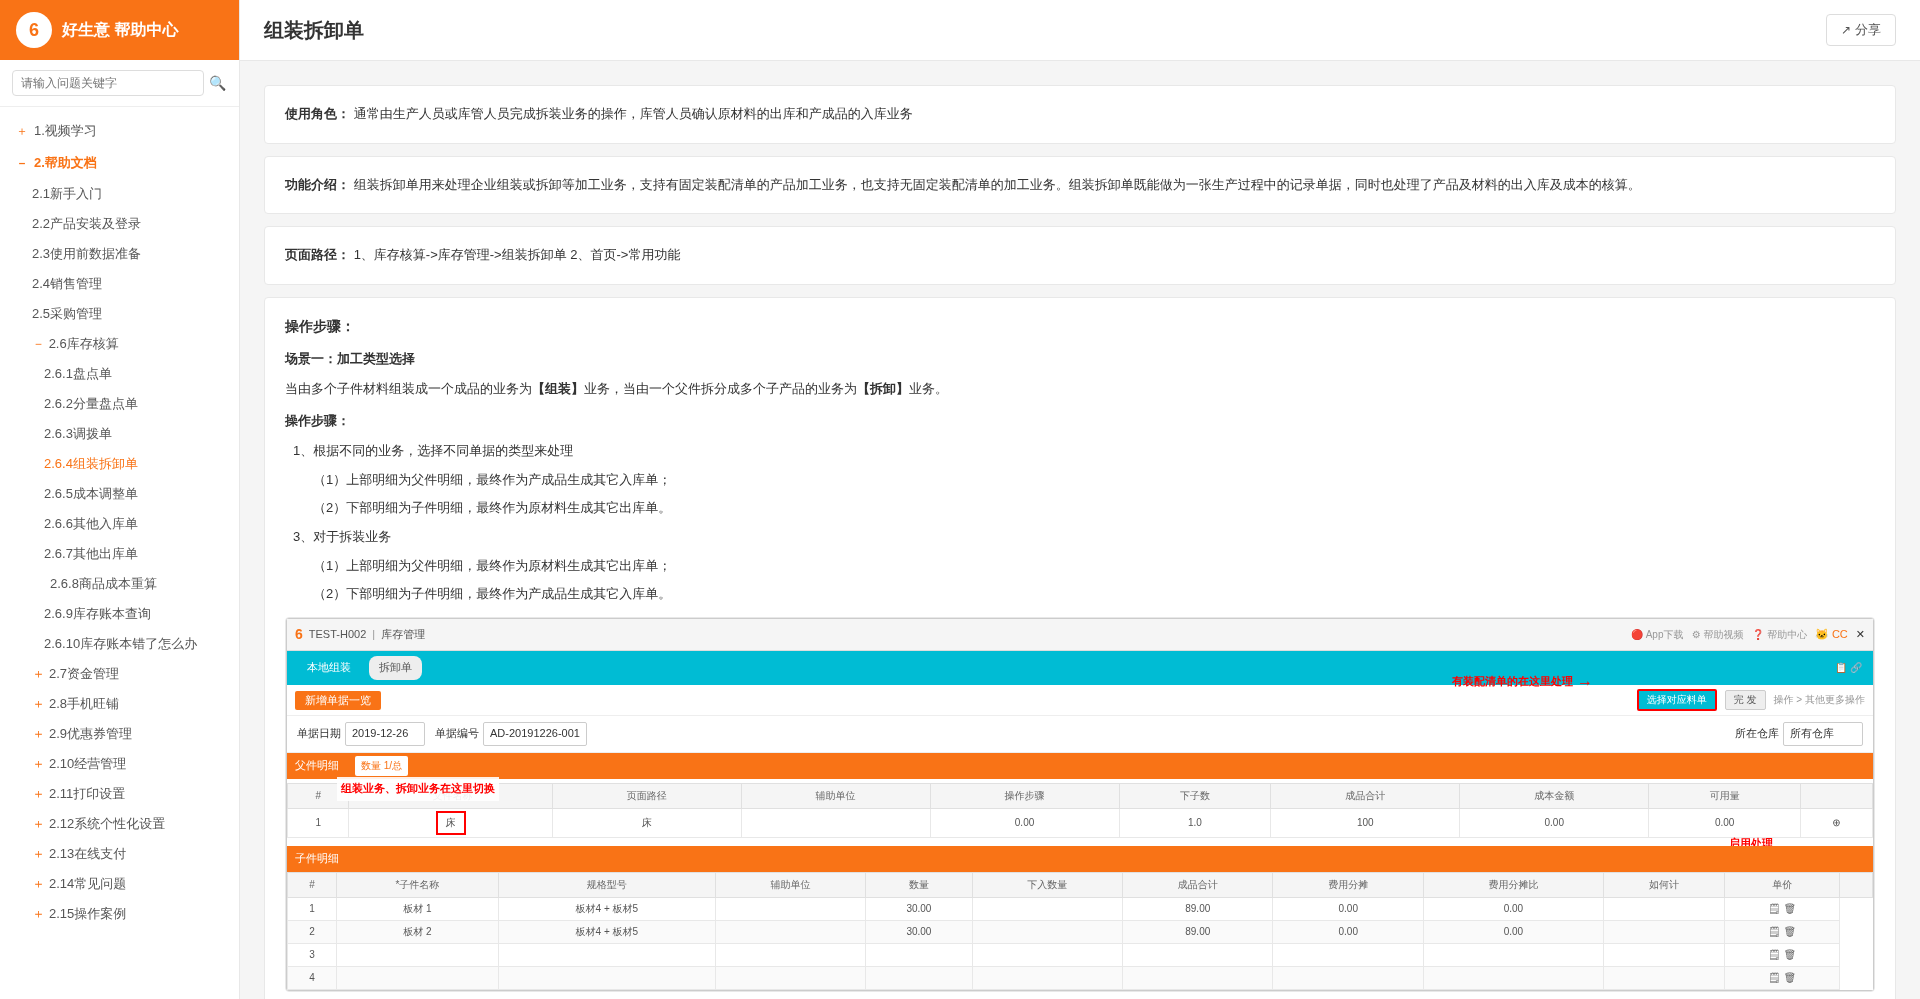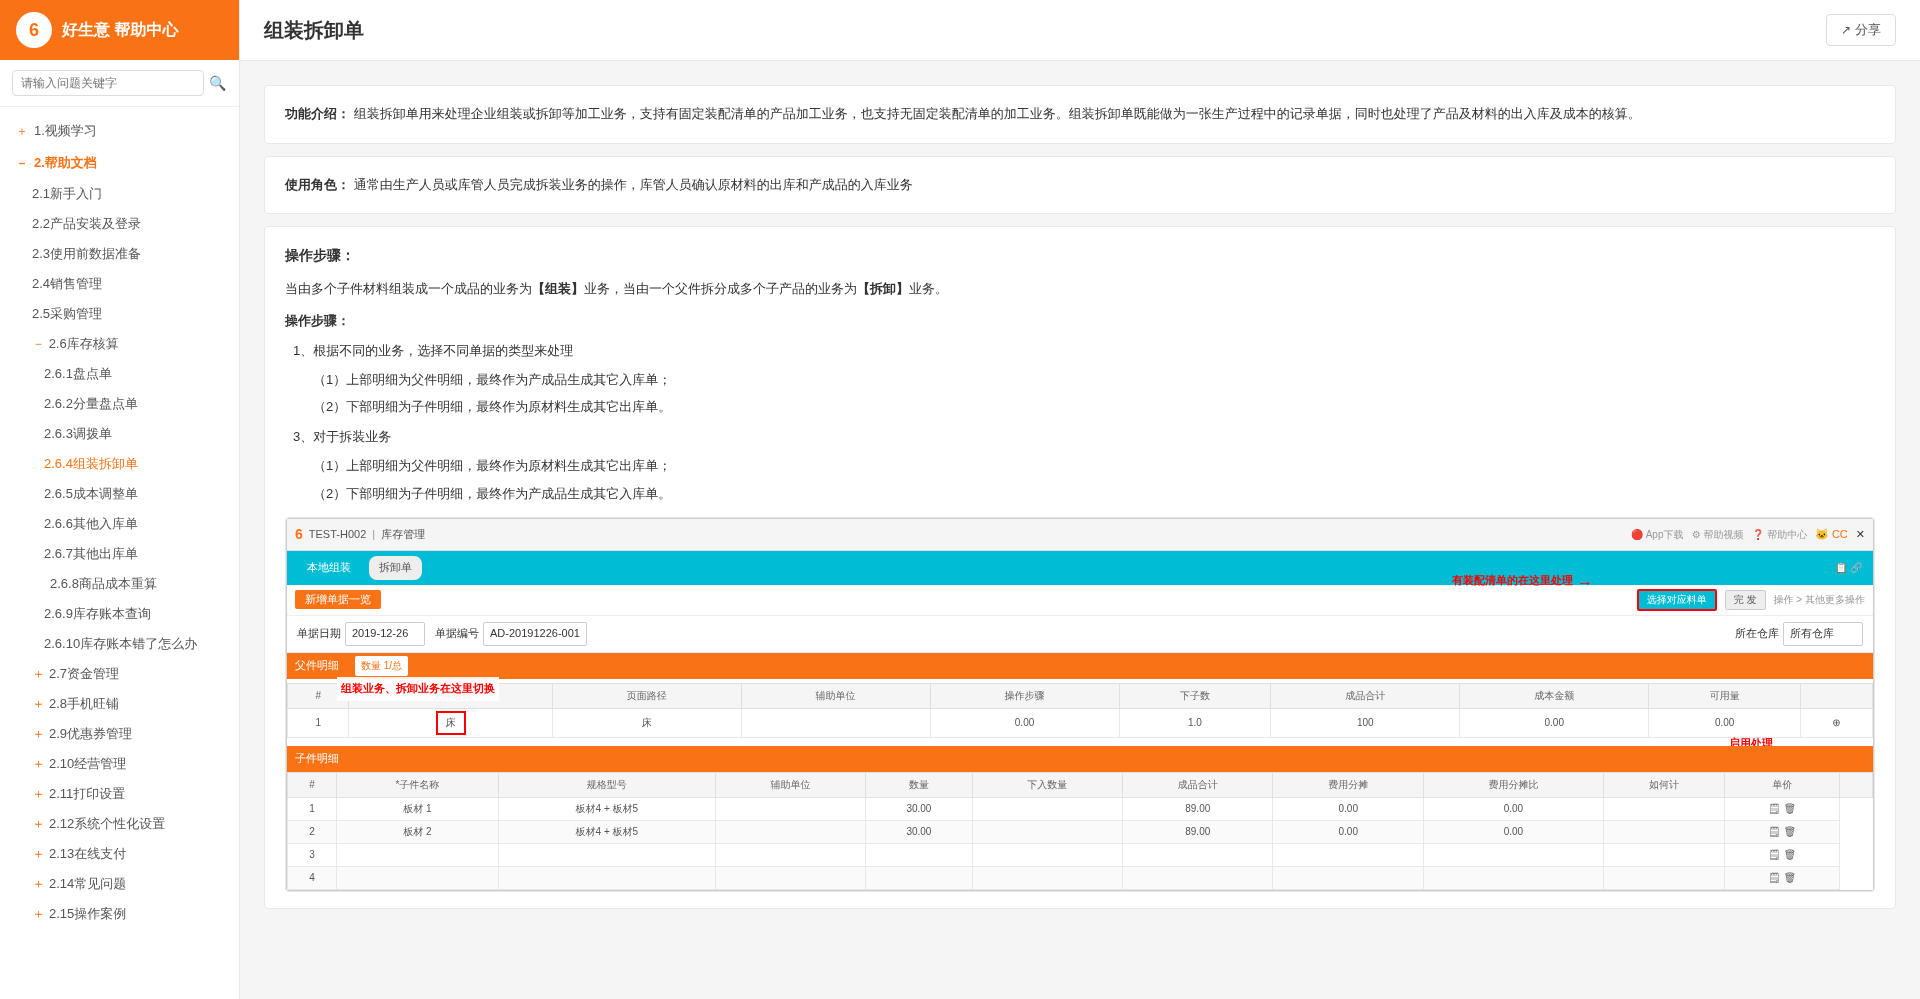--- a/index.html
+++ b/index.html
@@ -389,36 +389,45 @@
     <h1 class="page-title">组装拆卸单</h1>
     <button class="share-btn">
       <span style="font-size:12px;">↗</span>
       <span>分享</span>
     </button>
   </div>
   <div class="content-area">
 
     <div class="content-card">
       <span class="content-text">
+        <strong>使用角色：</strong>
+        <span>通常由生产人员或库管人员完成拆装业务的操作，库管人员确认原材料的出库和产成品的入库业务</span>
+      </span>
+    </div>
+
+    <div class="content-card">
+      <span class="content-text">
         <strong>功能介绍：</strong>
         <span>组装拆卸单用来处理企业组装或拆卸等加工业务，支持有固定装配清单的产品加工业务，也支持无固定装配清单的加工业务。组装拆卸单既能做为一张生产过程中的记录单据，同时也处理了产品及材料的出入库及成本的核算。</span>
       </span>
     </div>
 
     <div class="content-card">
       <span class="content-text">
-        <strong>使用角色：</strong>
-        <span>通常由生产人员或库管人员完成拆装业务的操作，库管人员确认原材料的出库和产成品的入库业务</span>
+        <strong>页面路径：</strong>
+        <span>1、库存核算-&gt;库存管理-&gt;组装拆卸单 2、首页-&gt;常用功能</span>
       </span>
     </div>
-
 
     <div class="content-card">
       <div class="section-title">操作步骤：</div>
       <div style="margin-bottom:12px;">
+        <div style="font-weight:bold;font-size:13px;margin-bottom:6px;">
+          <span>场景一：加工类型选择</span>
+        </div>
         <div class="content-text" style="margin-bottom:8px;">
           <span>当由多个子件材料组装成一个成品的业务为<strong>【组装】</strong>业务，当由一个父件拆分成多个子产品的业务为<strong>【拆卸】</strong>业务。</span>
         </div>
         <div style="font-weight:bold;font-size:13px;margin-bottom:6px;">操作步骤：</div>
         <div class="step-list">
           <div class="step-item">1、根据不同的业务，选择不同单据的类型来处理</div>
           <div class="sub-step">（1）上部明细为父件明细，最终作为产成品生成其它入库单；</div>
           <div class="sub-step">（2）下部明细为子件明细，最终作为原材料生成其它出库单。</div>
           <div class="step-item" style="margin-top:6px;">3、对于拆装业务</div>
           <div class="sub-step">（1）上部明细为父件明细，最终作为原材料生成其它出库单；</div>

